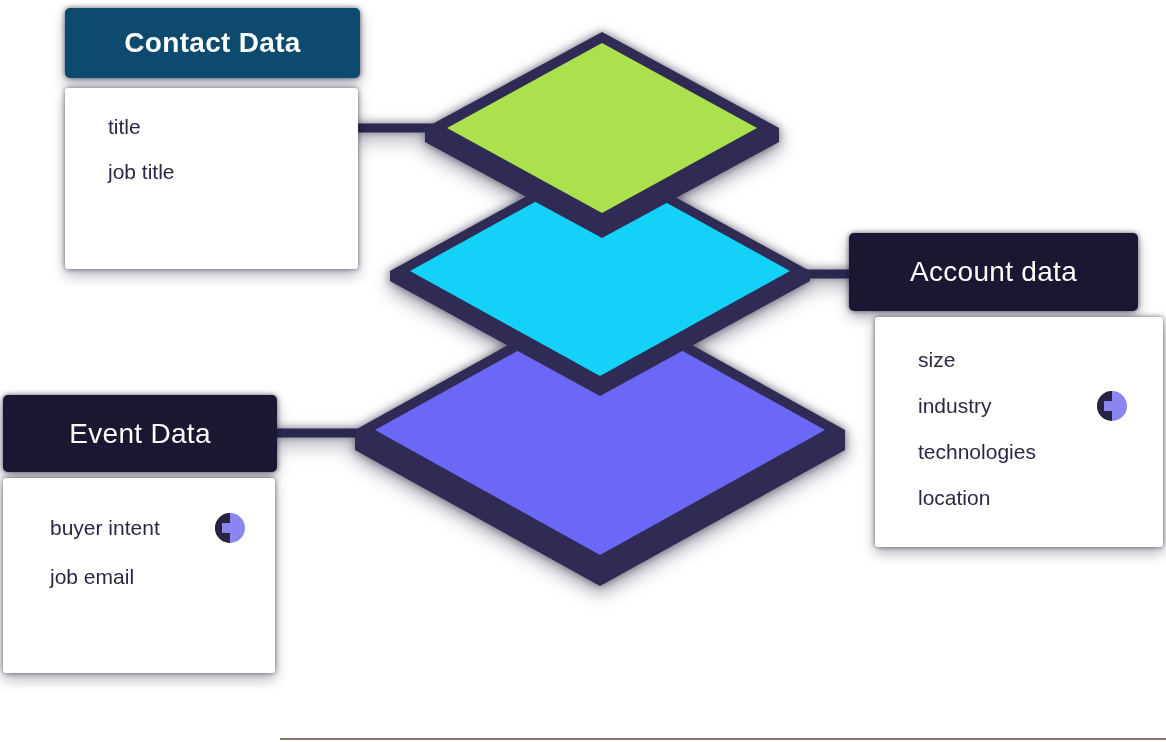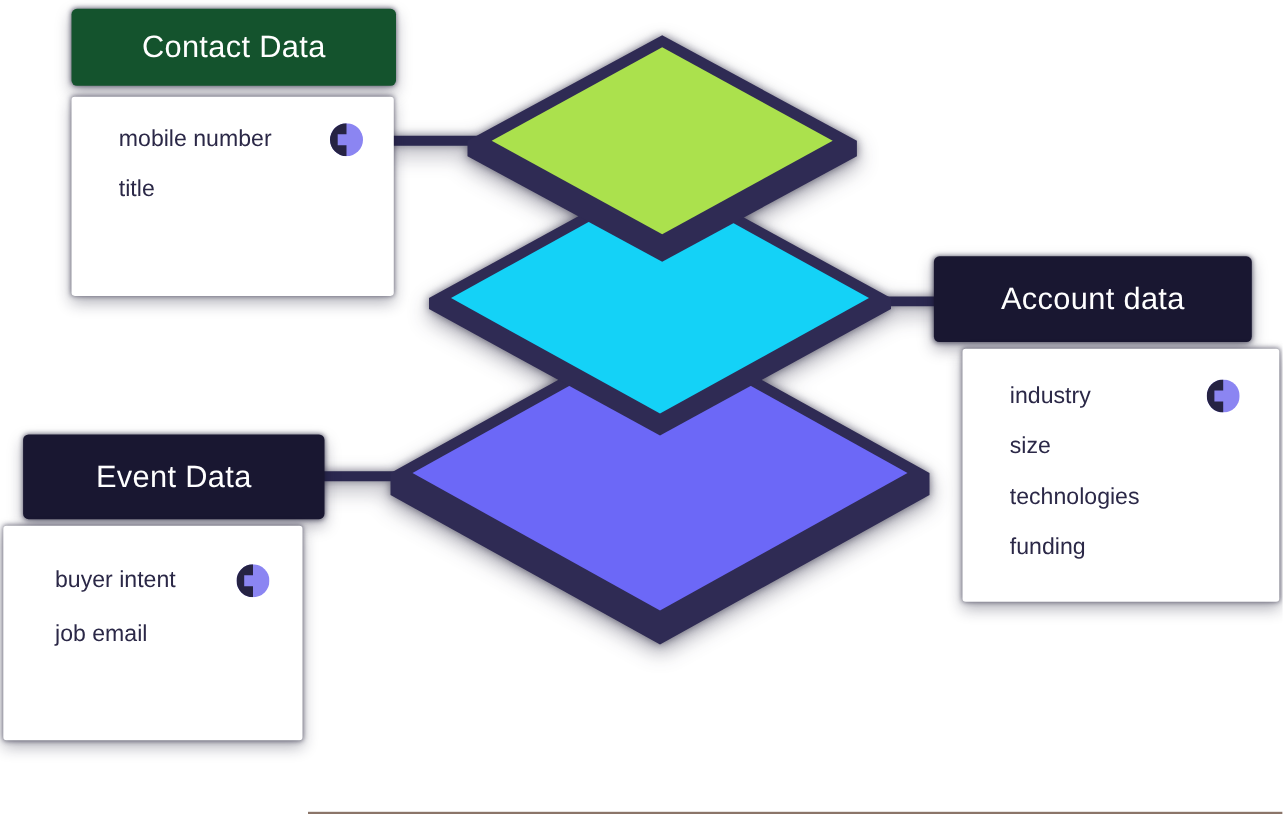--- a/index.html
+++ b/index.html
@@ -33,21 +33,21 @@
   .dot{width:30px;height:30px;flex:0 0 auto;}
 
   #contact-header{left:65px;top:8px;width:295px;height:70px;}
   #contact-card{left:65px;top:88px;width:293px;height:181px;padding-top:16px;}
   #contact-card .row{height:45px;padding-left:43px;padding-right:28px;}
 
   #account-header{left:849px;top:233px;width:289px;height:78px;}
   #account-card{left:875px;top:317px;width:288px;height:230px;padding-top:20px;}
   #account-card .row{height:46px;padding-left:43px;padding-right:36px;}
 
-  #event-header{left:21px;top:395px;width:274px;height:77px;}
+  #event-header{left:3px;top:395px;width:274px;height:77px;}
   #event-card{left:3px;top:478px;width:272px;height:195px;padding-top:25px;}
   #event-card .row{height:49px;padding-left:47px;padding-right:30px;}
 
   #bottom-divider{
     position:absolute;left:280px;right:0;top:738px;height:2px;
     background:#6e5243;opacity:.8;z-index:1;
   }
 </style>
 </head>
 <body>
@@ -68,55 +68,51 @@
     <path d="M600,156 L810,271 L810,281 L600,396 L390,281 L390,271 Z" fill="#2f2b54"></path>
     <path d="M600,166 L790,271 L600,376 L410,271 Z" fill="#14d2f7"></path>
   </g>
 
   <g>
     <path d="M602,32 L779,128 L779,142 L602,238 L425,142 L425,128 Z" fill="#2f2b54"></path>
     <path d="M602,43 L757,128 L602,213 L447,128 Z" fill="#abe14d"></path>
   </g>
 </svg>
 
-<div class="hdr" id="contact-header" style="background: #14532d;">
+<div class="hdr" id="contact-header" style="background: #0c4a6e; font-weight: bold;">
   <span>Contact Data</span>
 </div>
 <div class="card" id="contact-card">
   <div class="row">
-    <span class="lbl">mobile number</span>
-    <svg class="dot" viewBox="0 0 30 30" xmlns="http://www.w3.org/2000/svg">
-      <circle cx="15" cy="15" r="15" fill="#8b85f2"></circle>
-      <path d="M15,0 A15,15 0 0 0 15,30 L15,20 L7,20 L7,10 L15,10 Z" fill="#262343"></path>
-    </svg>
+    <span class="lbl">title</span>
   </div>
   <div class="row">
-    <span class="lbl">title</span>
+    <span class="lbl">job title</span>
   </div>
 </div>
 
 <div class="hdr" id="account-header" style="background: rgb(25, 23, 49);">
   <span>Account data</span>
 </div>
 <div class="card" id="account-card">
   <div class="row">
+    <span class="lbl">size</span>
+  </div>
+  <div class="row">
     <span class="lbl">industry</span>
     <svg class="dot" viewBox="0 0 30 30" xmlns="http://www.w3.org/2000/svg">
       <circle cx="15" cy="15" r="15" fill="#8b85f2"></circle>
       <path d="M15,0 A15,15 0 0 0 15,30 L15,20 L7,20 L7,10 L15,10 Z" fill="#262343"></path>
     </svg>
   </div>
   <div class="row">
-    <span class="lbl">size</span>
-  </div>
-  <div class="row">
     <span class="lbl">technologies</span>
   </div>
   <div class="row">
-    <span class="lbl">funding</span>
+    <span class="lbl">location</span>
   </div>
 </div>
 
 <div class="hdr" id="event-header" style="background: rgb(25, 23, 49);">
   <span>Event Data</span>
 </div>
 <div class="card" id="event-card">
   <div class="row">
     <span class="lbl">buyer intent</span>
     <svg class="dot" viewBox="0 0 30 30" xmlns="http://www.w3.org/2000/svg">

